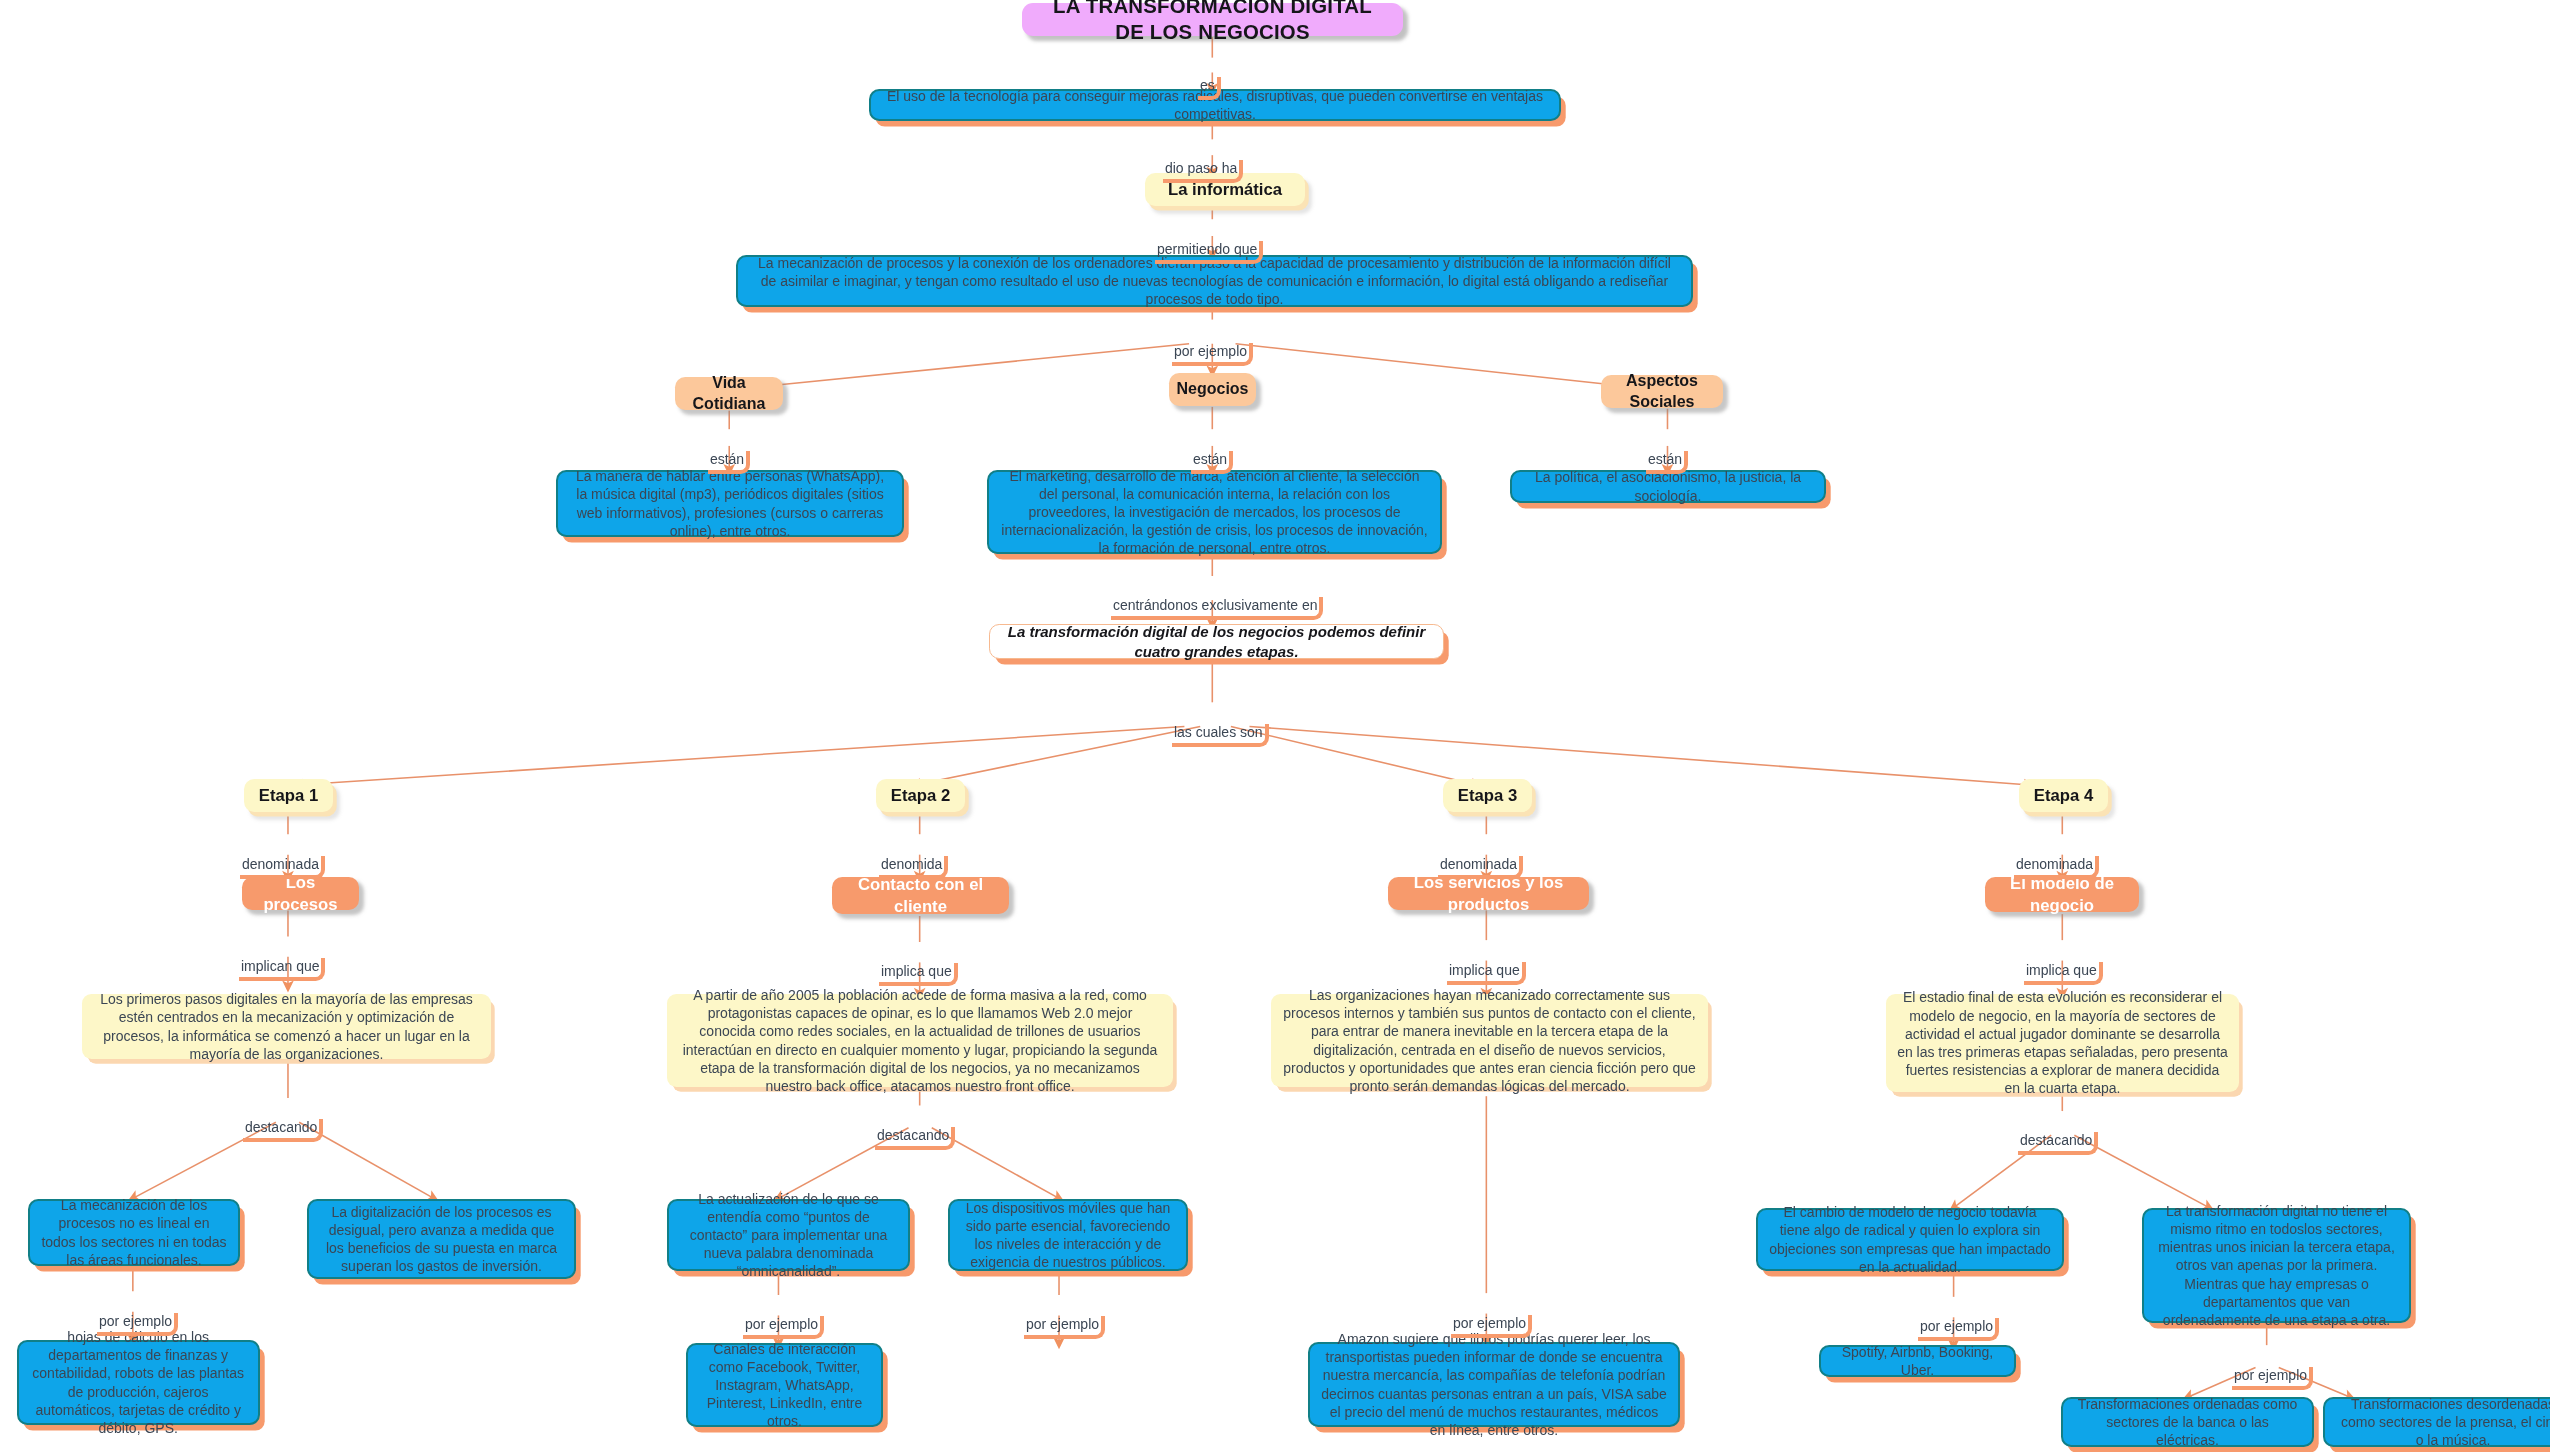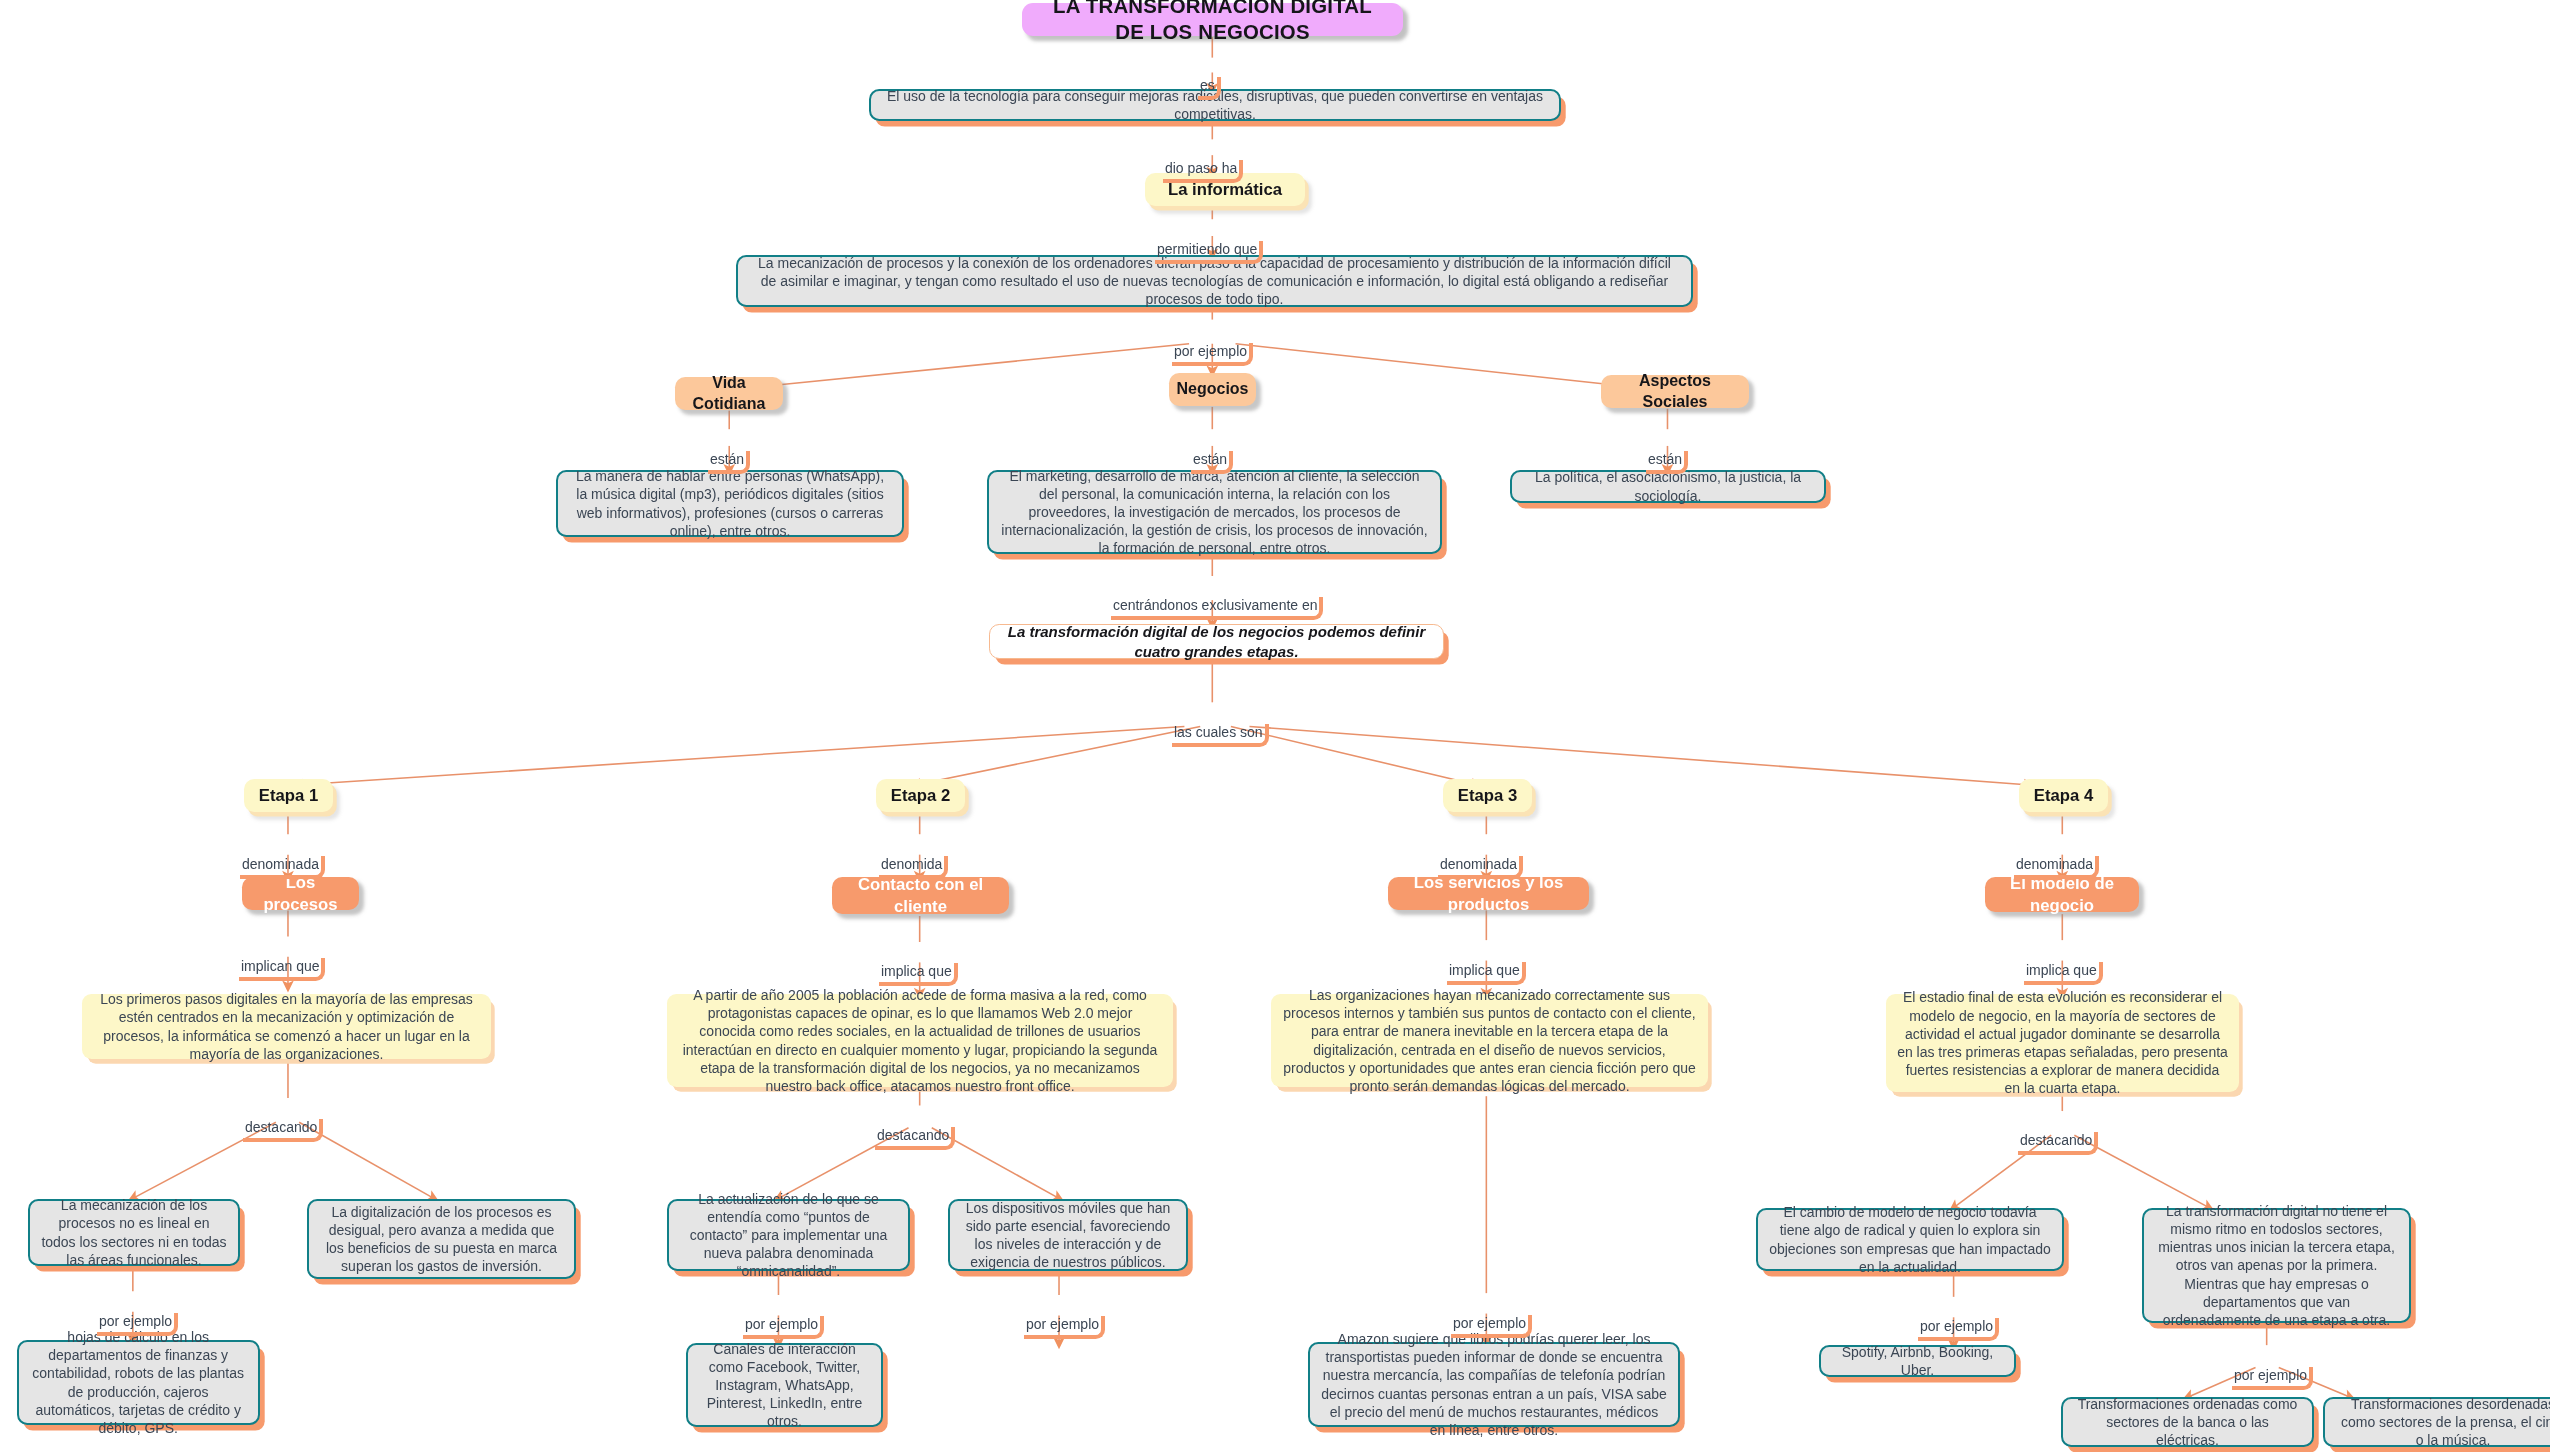--- a/index.html
+++ b/index.html
@@ -76,21 +76,21 @@
     border-radius: 10.2px;
     color: #ffffff;
     font-weight: bold;
     font-size: 16.7px;
     box-shadow: 4.6px 4.6px 3.7px rgba(140,140,140,.5);
     padding: 4.6px 15px;
   }
 
   
   .n-teal {
-    background: #e5e5e5;
+    background: #0ea5e9;
     border: 2.3px solid #117f87;
     border-radius: 10.2px;
     color: #3b4654;
     font-size: 14px;
     padding: 6.5px 11px;
     box-shadow: 5.6px 6.5px 0 -0.9px #f79a6c;
   }
 
   
   .n-ylgbox {
@@ -237,21 +237,21 @@
   <div class="node n-teal" style="left:736px; top:255px; width:957px; height:52px;">
     <span>La mecanización de procesos y la conexión de los ordenadores dieran paso a la capacidad de procesamiento y distribución de la información difícil de asimilar e imaginar, y tengan como resultado el uso de nuevas tecnologías de comunicación e información, lo digital está obligando a rediseñar procesos de todo tipo.</span>
   </div>
 
   <div class="node n-peach" style="left:675px; top:377px; width:108px; height:33px;">
     <span>Vida Cotidiana</span>
   </div>
   <div class="node n-peach" style="left:1169px; top:373px; width:87px; height:33px;">
     <span>Negocios</span>
   </div>
-  <div class="node n-peach" style="left:1601px; top:375px; width:148px; height:33px;">
+  <div class="node n-peach" style="left:1601px; top:375px; width:122px; height:33px;">
     <span>Aspectos Sociales</span>
   </div>
 
   <div class="node n-teal" style="left:556px; top:470px; width:348px; height:67px;">
     <span>La manera de hablar entre personas (WhatsApp), la música digital (mp3), periódicos digitales (sitios web informativos), profesiones (cursos o carreras online), entre otros.</span>
   </div>
   <div class="node n-teal" style="left:987px; top:470px; width:455px; height:84px;">
     <span>El marketing, desarrollo de marca, atención al cliente, la selección del personal, la comunicación interna, la relación con los proveedores, la investigación de mercados, los procesos de internacionalización, la gestión de crisis, los procesos de innovación, la formación de personal, entre otros.</span>
   </div>
   <div class="node n-teal" style="left:1510px; top:470px; width:316px; height:33px;">

